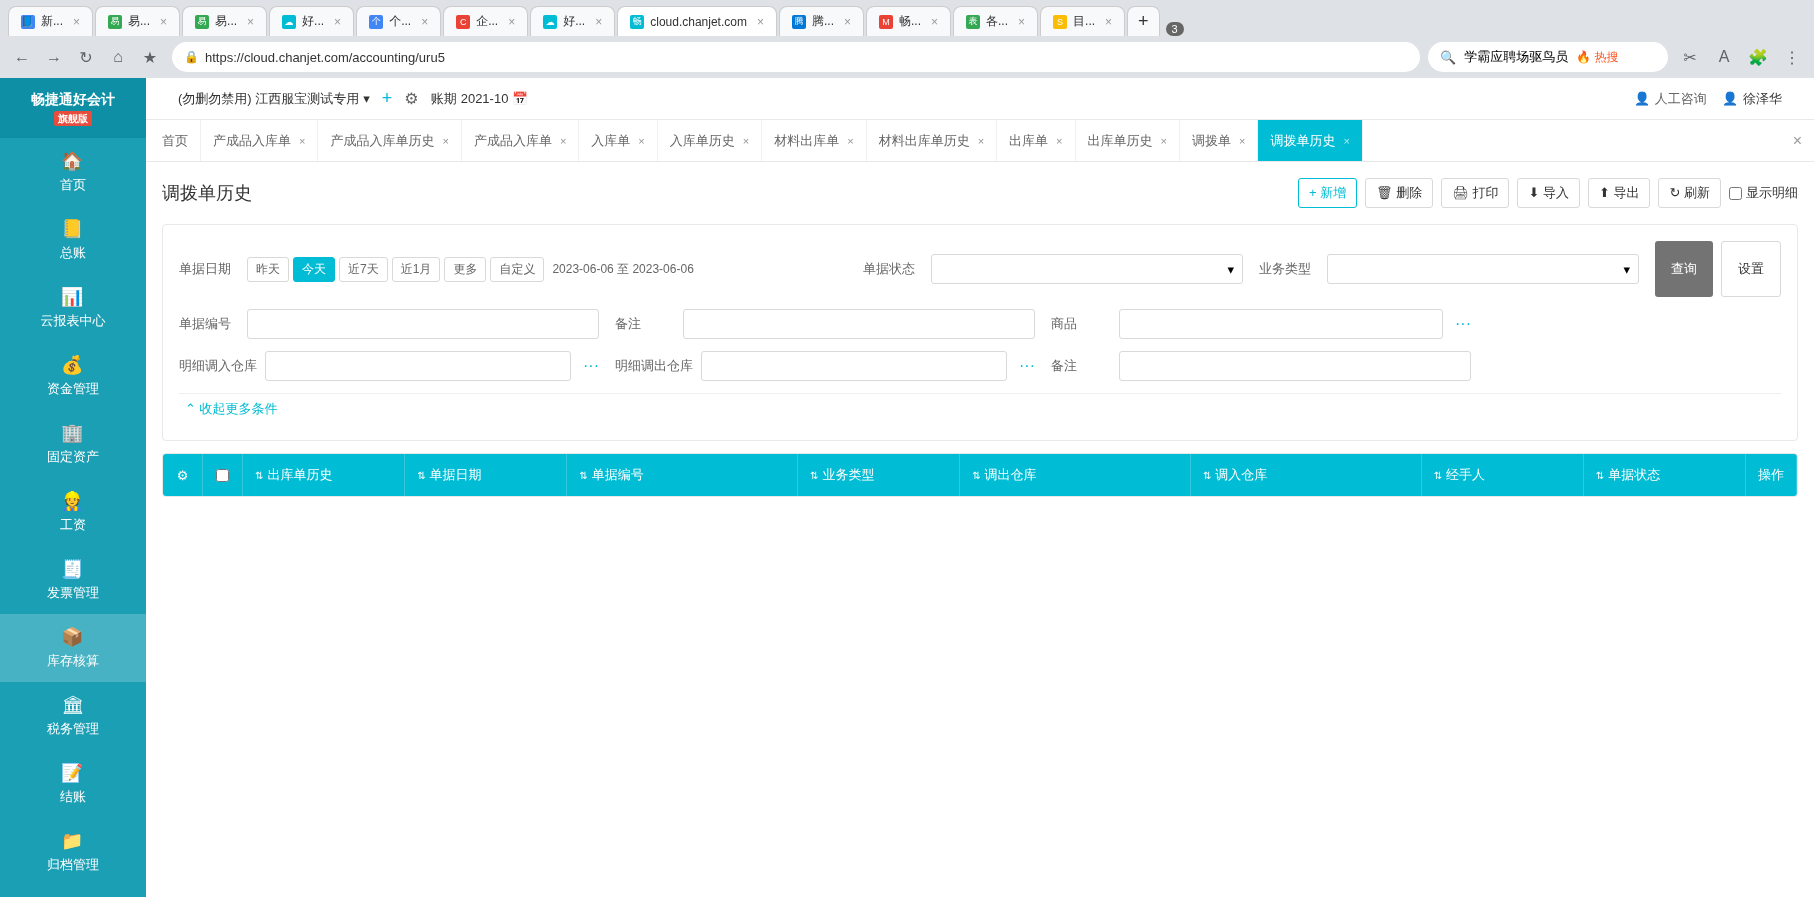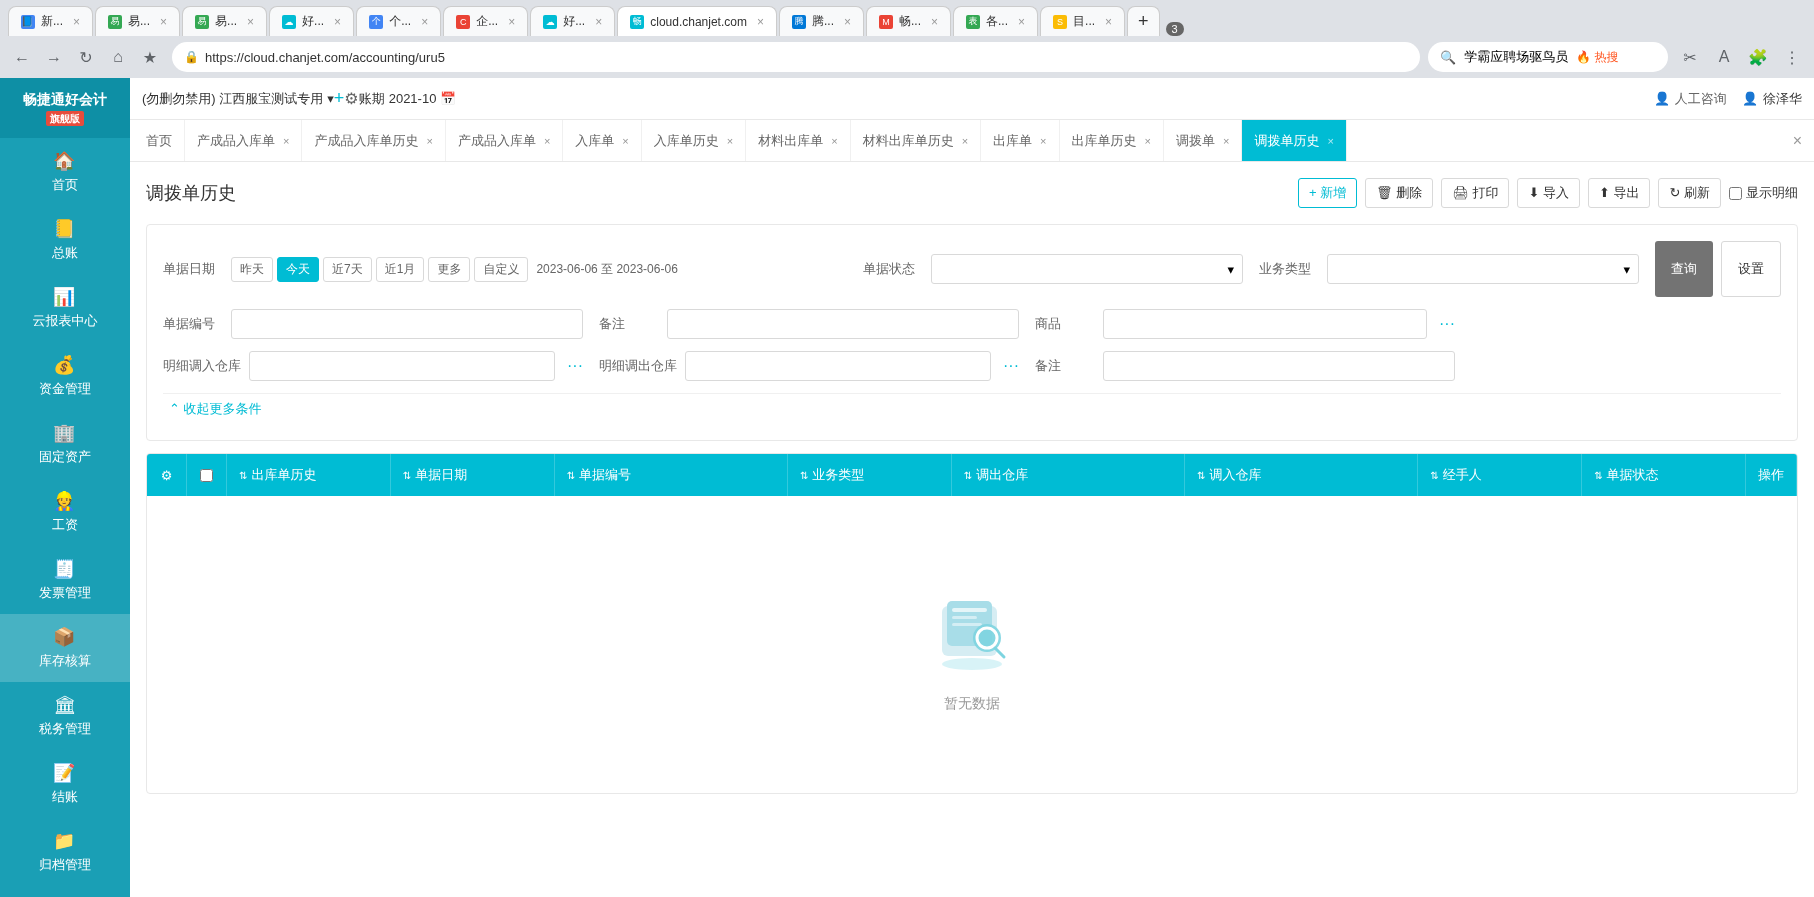--- a/index.html
+++ b/index.html
@@ -14,28 +14,28 @@
     .browser-tabs { background: #dee1e6; height: 36px; display: flex; align-items: flex-end; padding: 0 8px; overflow: hidden; }
     .browser-tab { height: 30px; padding: 0 12px; display: flex; align-items: center; gap: 6px; background: #f8f9fa; border-radius: 8px 8px 0 0; font-size: 12px; color: #333; cursor: pointer; white-space: nowrap; border: 1px solid #ccc; border-bottom: none; margin-right: 2px; }
     .browser-tab.active { background: #fff; }
     .browser-tab .tab-close { color: #999; margin-left: 4px; cursor: pointer; }
     .tab-favicon { width: 14px; height: 14px; border-radius: 2px; display: inline-flex; align-items: center; justify-content: center; font-size: 10px; }
 
     
     .app-container { display: flex; height: calc(897px - 78px); }
 
     
-    .sidebar { width: 130px; background: #1a9fb5; display: flex; flex-direction: column; align-items: center; padding-top: 0; flex-shrink: 0; }
+    .sidebar { width: 146px; background: #1a9fb5; display: flex; flex-direction: column; align-items: center; padding-top: 0; flex-shrink: 0; }
     .sidebar-logo { width: 100%; background: #0e8fa5; padding: 12px 8px; text-align: center; color: #fff; font-size: 14px; font-weight: bold; line-height: 1.3; cursor: pointer; }
     .sidebar-logo .sub-text { font-size: 10px; background: #e74c3c; padding: 1px 4px; border-radius: 2px; margin-top: 2px; display: inline-block; }
     .sidebar-item { width: 100%; padding: 12px 0; display: flex; flex-direction: column; align-items: center; gap: 4px; color: #fff; cursor: pointer; font-size: 13px; }
     .sidebar-item .icon { font-size: 18px; }
 
     
-    .top-bar { background: #fff; height: 42px; display: flex; align-items: center; padding: 0 12px; border-bottom: 1px solid #e8e8e8; }
+    .top-bar { background: #fff; height: 42px; display: flex; align-items: center; padding: 0 32px; border-bottom: 1px solid #e8e8e8; gap: 12px; }
     .company-selector { display: flex; align-items: center; gap: 4px; color: #333; cursor: pointer; font-size: 13px; }
     .period-selector { display: flex; align-items: center; gap: 4px; color: #333; cursor: pointer; font-size: 13px; }
     .top-bar-right { margin-left: auto; display: flex; align-items: center; gap: 16px; }
     .service-btn { color: #666; font-size: 13px; cursor: pointer; display: flex; align-items: center; gap: 4px; }
     .user-info { color: #333; font-size: 13px; cursor: pointer; display: flex; align-items: center; gap: 4px; }
 
     
     .tab-bar { background: #fff; height: 42px; display: flex; align-items: center; border-bottom: 1px solid #e8e8e8; overflow-x: auto; padding: 0 4px; }
     .app-tab { height: 100%; padding: 0 12px; display: flex; align-items: center; gap: 4px; font-size: 13px; color: #666; cursor: pointer; white-space: nowrap; border-right: 1px solid #f0f0f0; flex-shrink: 0; }
     .app-tab.active { background: #00bcd4; color: #fff; }
@@ -446,32 +446,16 @@
           </div>
           <div class="th-cell" style="flex:1;">
             <span class="sort-icon">⇅</span>
             <span>单据状态</span>
           </div>
           <div class="th-cell actions-col">
             <span>操作</span>
           </div>
         </div>
 
-        <div class="empty-state">
-          <div>
-            <svg class="empty-icon" viewBox="0 0 100 100">
-              <ellipse cx="50" cy="88" rx="30" ry="6" fill="#b2e8f0" opacity="0.5"></ellipse>
-              <rect x="20" y="30" width="55" height="50" rx="6" fill="#cce8f0" opacity="0.8"></rect>
-              <rect x="25" y="25" width="45" height="45" rx="5" fill="#a8dde8"></rect>
-              <rect x="30" y="32" width="35" height="4" rx="2" fill="#fff" opacity="0.7"></rect>
-              <rect x="30" y="40" width="25" height="3" rx="1.5" fill="#fff" opacity="0.5"></rect>
-              <rect x="30" y="47" width="30" height="3" rx="1.5" fill="#fff" opacity="0.5"></rect>
-              <circle cx="65" cy="62" r="14" fill="#7dd4e0" opacity="0.9"></circle>
-              <circle cx="65" cy="62" r="10" fill="none" stroke="#fff" stroke-width="3"></circle>
-              <line x1="73" y1="72" x2="82" y2="81" stroke="#7dd4e0" stroke-width="3" stroke-linecap="round"></line>
-            </svg>
-          </div>
-          <span>暂无数据</span>
-        </div>
       </div>
     </div>
   </div>
 </div>
 
 </body></html>

